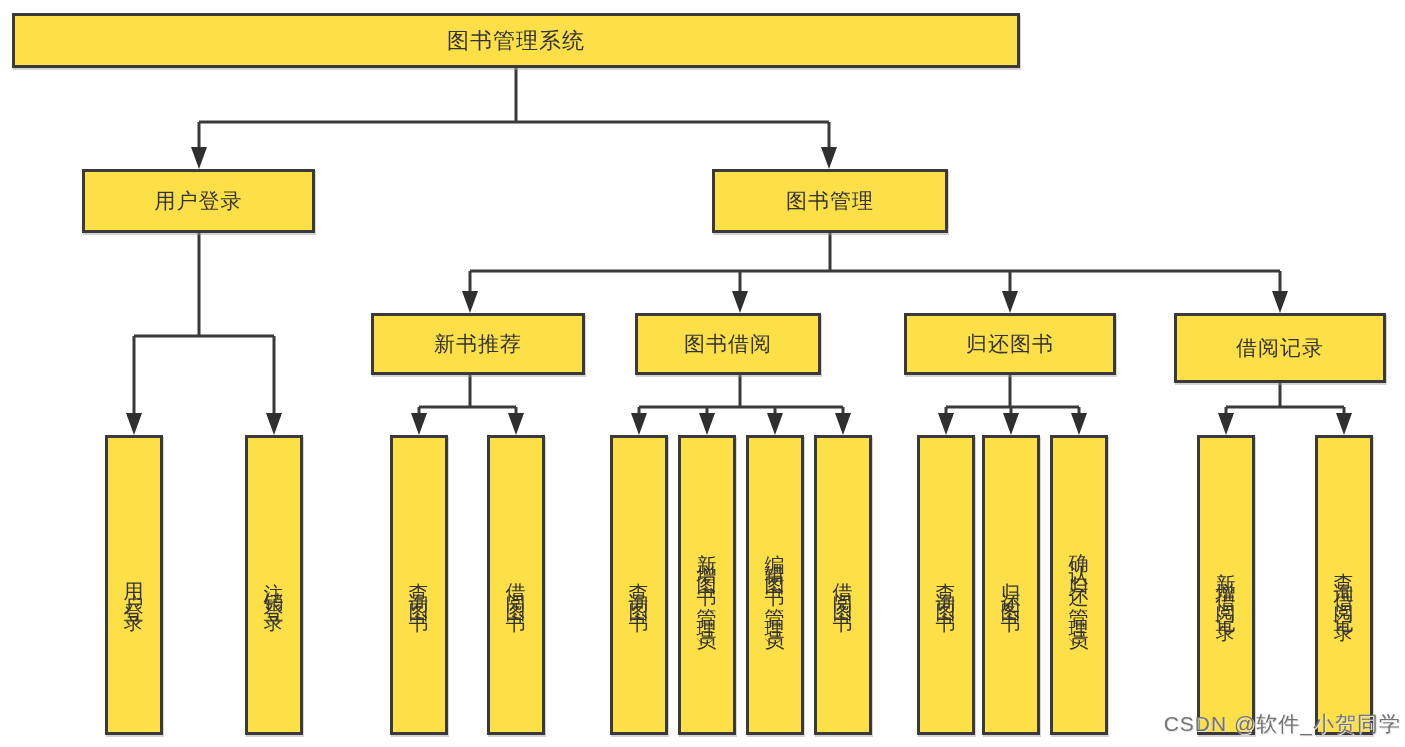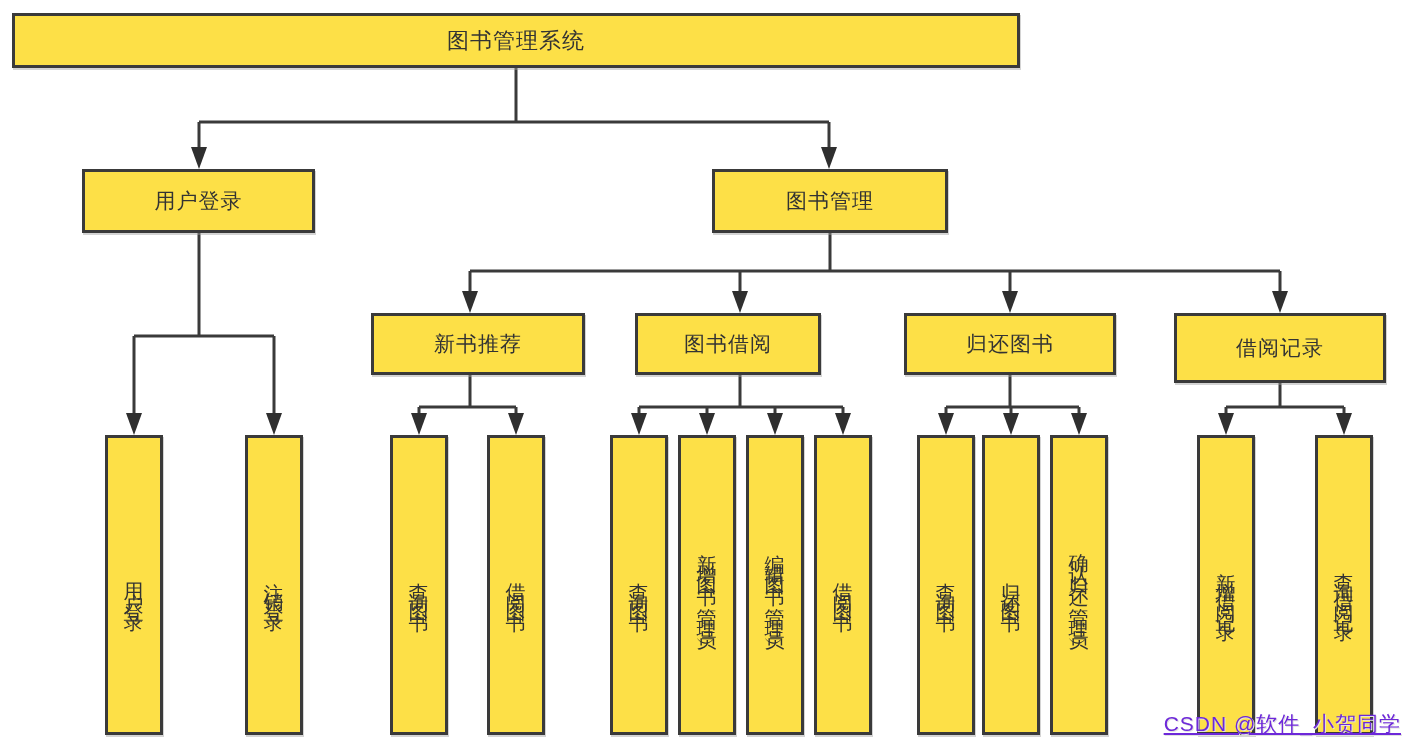--- a/index.html
+++ b/index.html
@@ -27,25 +27,24 @@
     text-orientation: mixed;
     letter-spacing: 10px;
     line-height: 1;
     font-size: 20px;
     padding-top: 4px;
   }
   .watermark {
     position: absolute;
     right: 4px; top: 710px;
     font-size: 21px;
-    color: #6d28d9;
+    color: #737373;
     letter-spacing: 1px;
     text-shadow: 1px 1px 0 #e2e2e2;
     z-index: 3;
-    text-decoration: underline;
   }
 </style>
 </head>
 <body>
 
 <div class="canvas">
 
   <svg class="wires" viewBox="0 0 1405 747" xmlns="http://www.w3.org/2000/svg">
     <g stroke="#3a3a3a" stroke-width="3" fill="none">
 

